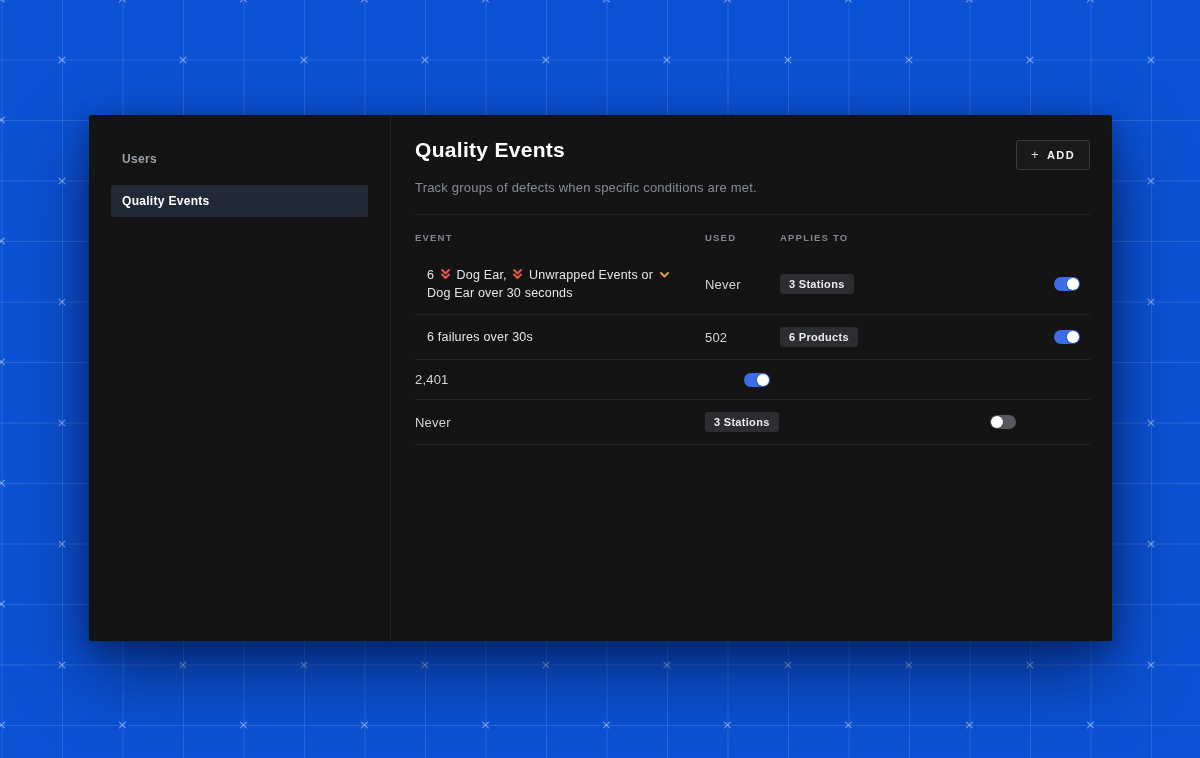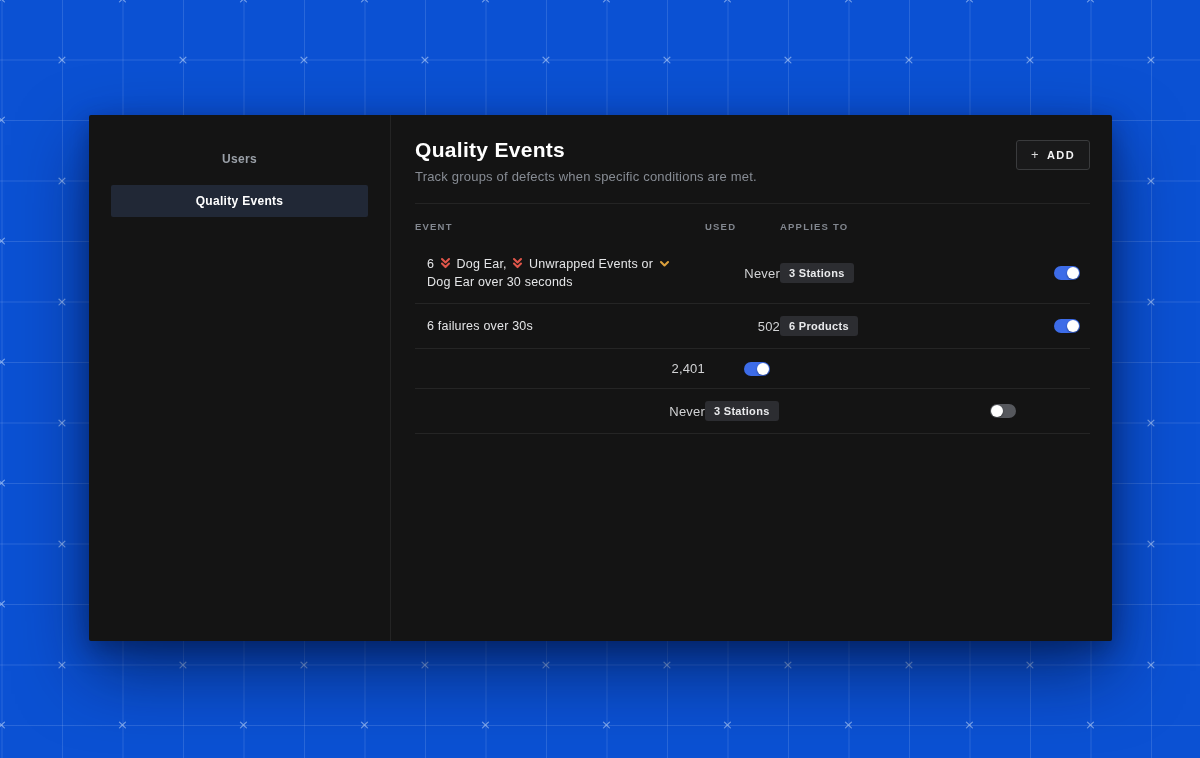--- a/index.html
+++ b/index.html
@@ -64,40 +64,39 @@
   }
 
   
   .win-body { flex: 1; display: flex; min-height: 0; }
 
   
   .sidebar {
     width: 302px; flex: 0 0 302px;
     border-right: 1px solid rgba(255,255,255,0.07);
     padding-top: 28px;
-    text-align: center;
   }
   .side-item {
     margin: 0 22px 10px 22px;
     height: 32px; line-height: 32px;
     padding: 0 11px;
     border-radius: 2px;
     font-size: 12px; font-weight: 600; letter-spacing: 0.3px;
     color: #9aa0a8;
     cursor: pointer;
   }
   .side-item.active { background: #212836; color: #ffffff; font-weight: 700; }
 
   
   .main { flex: 1; padding: 23px 22px 0 24px; min-width: 0; }
   .main-head { display: flex; align-items: flex-start; justify-content: space-between; }
   .main-head h1 {
     font-size: 21px; font-weight: 600; letter-spacing: 0.3px; color: #ffffff;
   }
-  .main-head p { margin-top: 7px; font-size: 13px; color: #878c94; letter-spacing: 0.2px; }
+  .main-head p { margin-top: 18px; font-size: 13px; color: #878c94; letter-spacing: 0.2px; }
   .add-btn {
     display: flex; align-items: center; gap: 7px;
     background: #19191a;
     border: 1px solid #3a3b3d;
     border-radius: 3px;
     color: #f2f2f3;
     font-family: inherit;
     font-size: 11px; font-weight: 700; letter-spacing: 1.4px;
     padding: 8px 14px;
     margin-top: 2px;
@@ -121,21 +120,21 @@
   .row {
     padding: 12px 0;
     border-bottom: 1px solid rgba(255,255,255,0.075);
     cursor: pointer;
   }
   .cell-event {
     padding: 0 14px 0 12px;
     font-size: 12.5px; line-height: 18px; color: #e4e5e7; letter-spacing: 0.2px;
   }
   .cell-event .sev { vertical-align: -1px; margin: 0 2px; }
-  .cell-used { font-size: 13px; color: #d2d3d5; letter-spacing: 0.2px; text-align: right; }
+  .cell-used { font-size: 13px; color: #d2d3d5; letter-spacing: 0.2px; }
   .badge {
     display: inline-block;
     background: #2c2d31;
     color: #e9eaec;
     font-size: 11px; font-weight: 600; letter-spacing: 0.3px;
     padding: 4px 9px;
     border-radius: 3px;
     white-space: nowrap;
   }
   .cell-toggle { justify-self: end; padding-right: 10px; }

